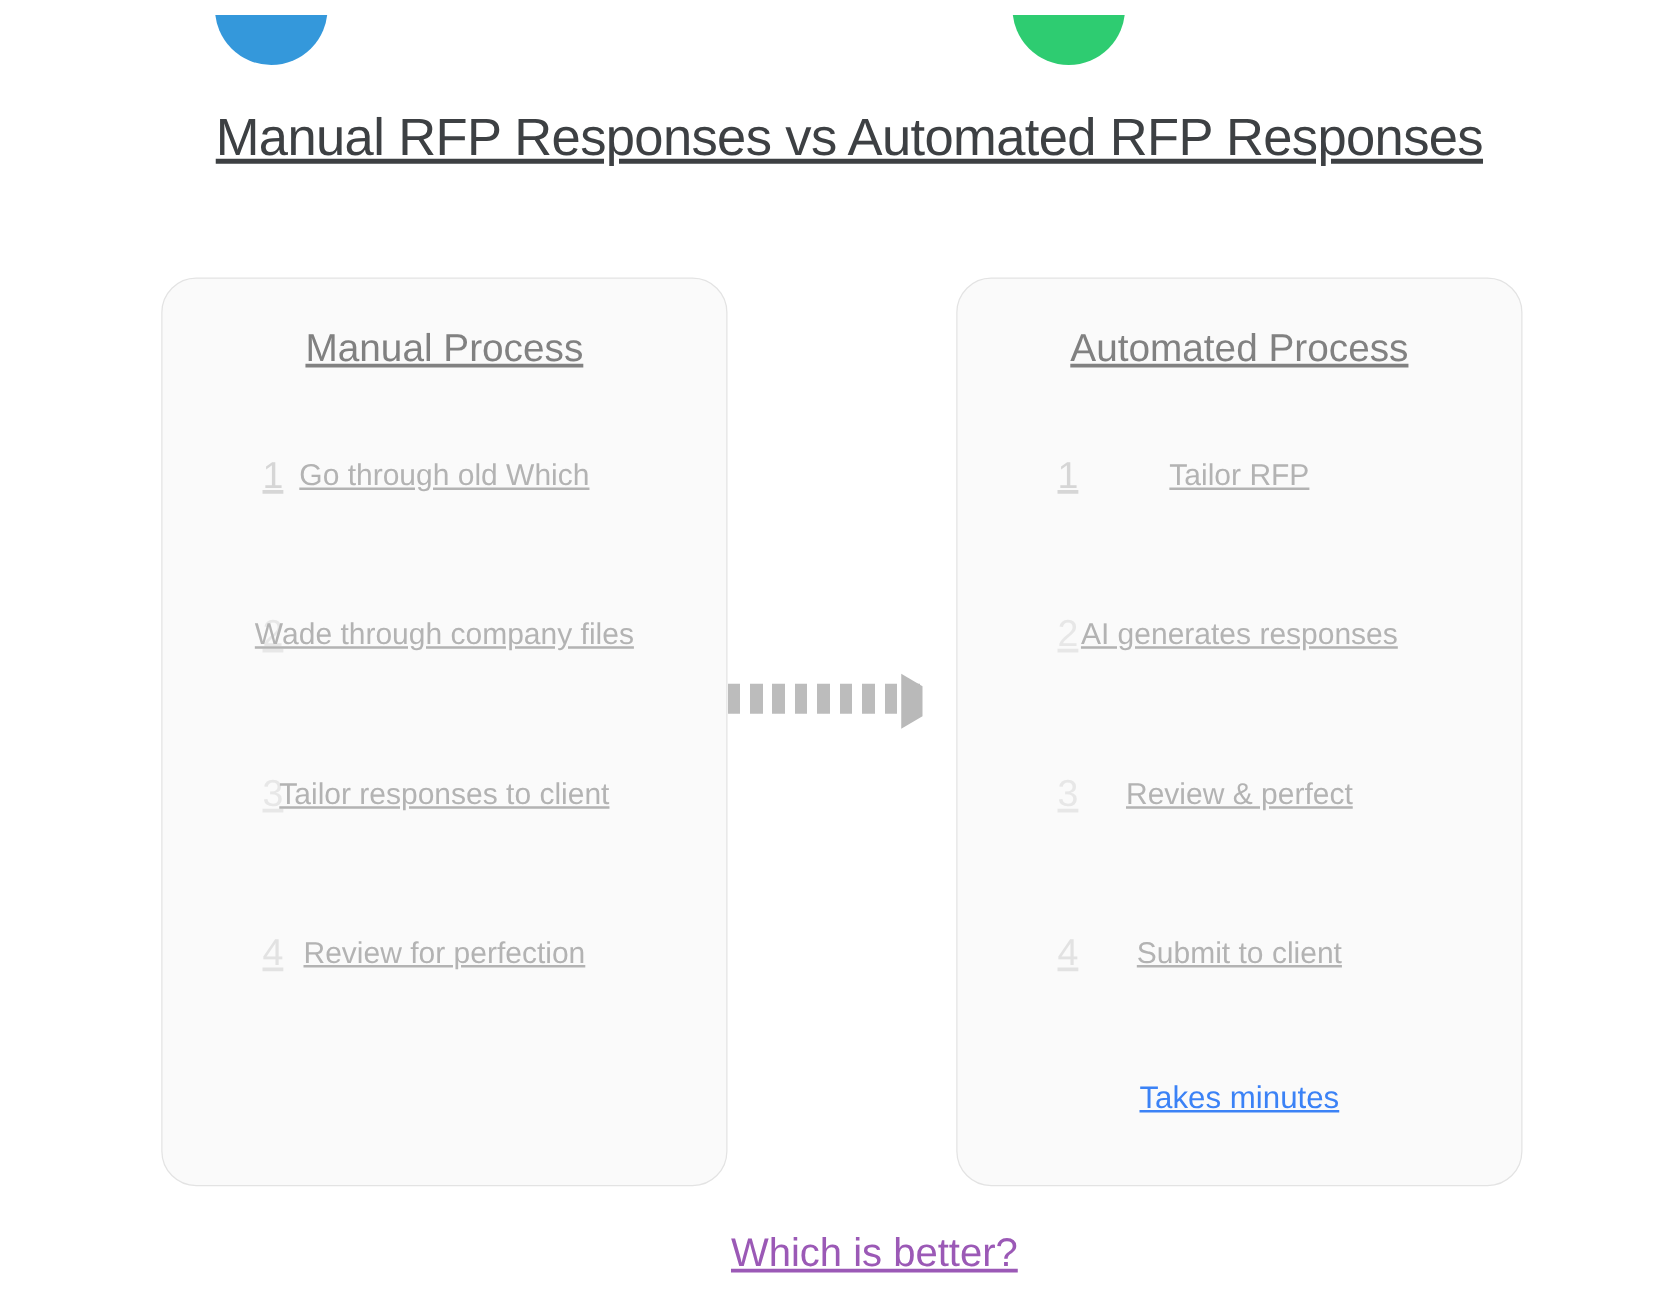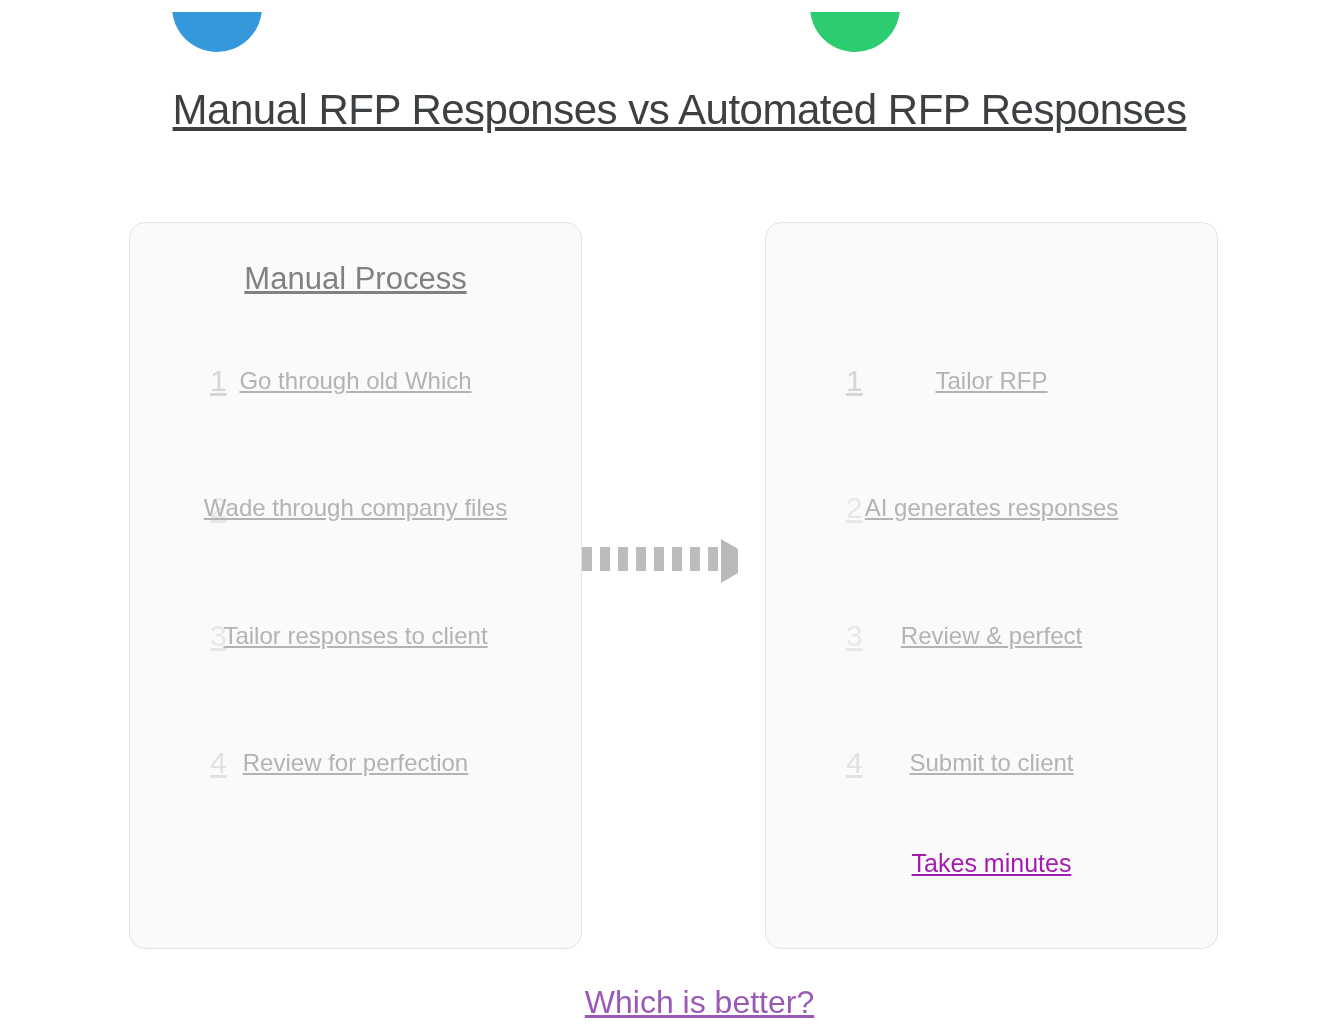--- a/index.html
+++ b/index.html
@@ -35,21 +35,21 @@
     font-weight: 300;
   }
 
   
   .card {
     position: absolute;
     top: 210px;
     width: 453px; height: 727px;
     background: #fafafa;
     border: 1px solid #e3e3e3;
-    border-radius: 16px;
+    border-radius: 28px;
   }
   .card.manual    { left: 117px; }
   .card.automated { left: 753px; }
 
   .card-header {
     position: absolute;
     top: 22px; left: 0; width: 100%;
     height: 44px; line-height: 44px;
     text-align: center;
     font-size: 31px;
@@ -155,36 +155,37 @@
     </div>
 
   </div>
 
   <div class="arrow">
     <div class="arrow-line"></div>
     <div class="arrow-head"></div>
   </div>
 
   <div class="card automated">
+    <div class="card-header">Automated Process</div>
 
     <div class="step step-1">
       <span class="step-num">1</span>
       <span class="step-label">Tailor RFP</span>
     </div>
     <div class="step step-3">
       <span class="step-num">3</span>
       <span class="step-label">Review &amp; perfect</span>
     </div>
     <div class="step step-2">
       <span class="step-num">2</span>
       <span class="step-label">AI generates responses</span>
     </div>
     <div class="step step-4">
       <span class="step-num">4</span>
       <span class="step-label">Submit to client</span>
     </div>
 
-    <div class="duration" style="color: #a21caf;">Takes minutes</div>
+    <div class="duration" style="color: #3b82f6; margin-top: 15px;">Takes minutes</div>
   </div>
 
   <div class="question" style="color: rgb(155, 89, 182); margin-left: 20px;">Which is better?</div>
 
 </div>
 
 </body></html>

